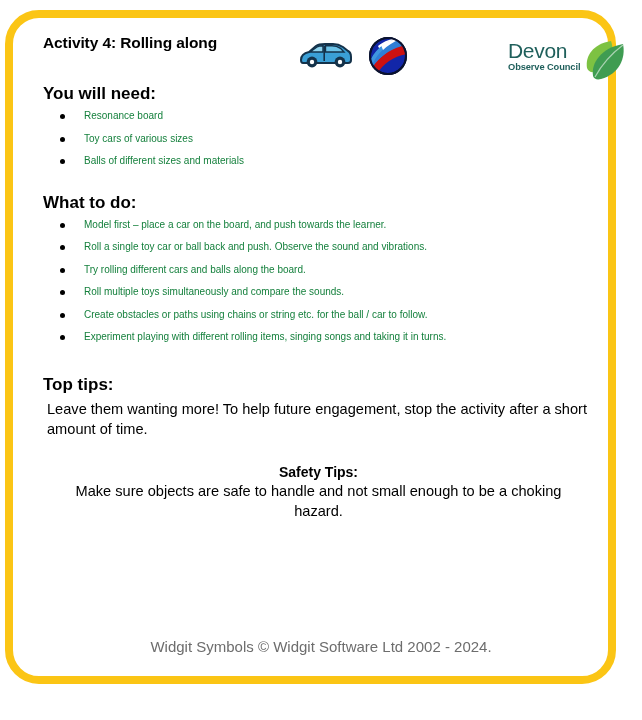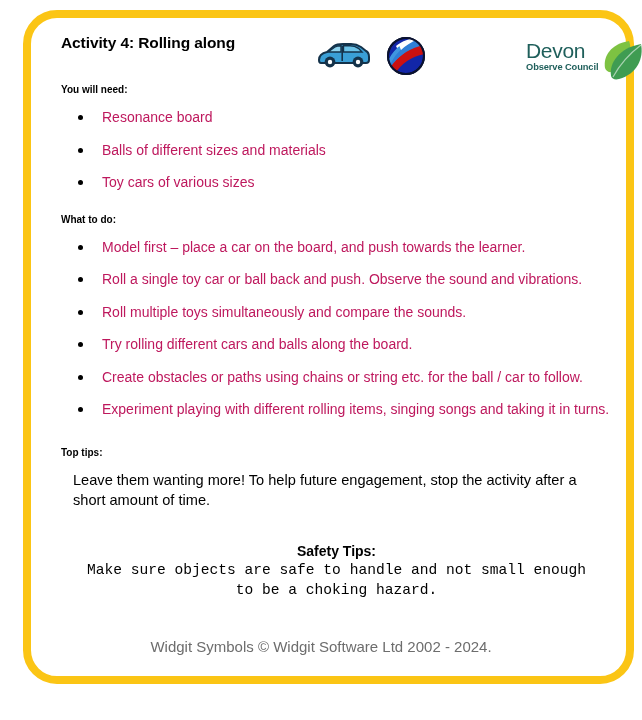--- a/index.html
+++ b/index.html
@@ -9,21 +9,21 @@
   }
   body {
     width: 642px;
     height: 720px;
     font-family: "Liberation Sans", sans-serif;
     overflow: hidden;
   }
 
   .card {
     position: absolute;
-    left: 23px;
+    left: 5px;
     top: 10px;
     width: 611px;
     height: 674px;
     box-sizing: border-box;
     border: 8px solid #fbc515;
     border-radius: 34px;
     background: #ffffff;
   }
 
   .inner {
@@ -88,72 +88,71 @@
     letter-spacing: -0.1px;
     margin-top: 1px;
   }
   .devon-leaves {
     position: absolute;
     left: 73px;
     top: 0px;
   }
 
   .section-head {
-    font-size: 10px;
+    font-size: 17px;
     font-weight: bold;
     color: #000000;
     margin: 0 0 1px 0;
   }
   .spacer-md { height: 20px; }
   .spacer-lg { height: 26px; }
 
   ul.bullets {
     list-style: none;
     margin: 0;
     padding: 0;
   }
   ul.bullets li {
     position: relative;
     padding-left: 41px;
-    font-size: 14px;
-    color: #be185d;
+    font-size: 10px;
+    color: #15803d;
     line-height: 20.5px;
-    margin: 12px 0 1px 0;
+    margin: 2px 0 1px 0;
   }
   ul.bullets li .dot {
     position: absolute;
     left: 17px;
     top: 8px;
     width: 5px;
     height: 5px;
     background: #000000;
     border-radius: 50%;
   }
 
   .para {
     font-size: 14.6px;
     color: #000000;
     line-height: 20.5px;
-    margin: 12px;
+    margin: 4px;
   }
   .safety-head {
     font-size: 14px;
     font-weight: bold;
     text-align: center;
     color: #000000;
     margin: 0 0 1px 0;
   }
   .safety-body {
     font-size: 14.6px;
     text-align: center;
     color: #000000;
     line-height: 20.5px;
     margin: 0;
     padding: 0 14px;
-    font-family: Liberation Mono, monospace;
   }
 
   .footer {
     position: absolute;
     left: 0;
     right: 0;
     top: 638px;
     text-align: center;
     font-size: 15px;
     color: #6d6d6d;
@@ -216,34 +215,34 @@
             <path d="M14 39 C20 28 30 16 42 7" stroke="#ffffff" stroke-width="1.2" fill="none" opacity="0.55"></path>
           </svg>
         </div>
       </div>
     </div>
 
     <div>
       <div class="section-head">You will need:</div>
       <ul class="bullets">
         <li><span class="dot"></span><span>Resonance board</span></li>
+        <li><span class="dot"></span><span>Toy cars of various sizes</span></li>
         <li><span class="dot"></span><span>Balls of different sizes and materials</span></li>
-        <li><span class="dot"></span><span>Toy cars of various sizes</span></li>
       </ul>
     </div>
 
     <div class="spacer-md"></div>
 
     <div class="whattodo-wrap">
       <div class="section-head">What to do:</div>
       <ul class="bullets">
         <li><span class="dot"></span><span>Model first – place a car on the board, and push towards the learner.</span></li>
         <li><span class="dot"></span><span>Roll a single toy car or ball back and push. Observe the sound and vibrations.</span></li>
+        <li><span class="dot"></span><span>Try rolling different cars and balls along the board.</span></li>
         <li><span class="dot"></span><span>Roll multiple toys simultaneously and compare the sounds.</span></li>
-        <li><span class="dot"></span><span>Try rolling different cars and balls along the board.</span></li>
         <li><span class="dot"></span><span>Create obstacles or paths using chains or string etc. for the ball / car to follow.</span></li>
         <li><span class="dot"></span><span>Experiment playing with different rolling items, singing songs and taking it in turns.</span></li>
       </ul>
     </div>
 
     <div class="spacer-lg"></div>
 
     <div class="toptips-wrap">
       <div class="section-head">Top tips:</div>
       <p class="para">Leave them wanting more! To help future engagement, stop the activity after a short amount of time.</p>

